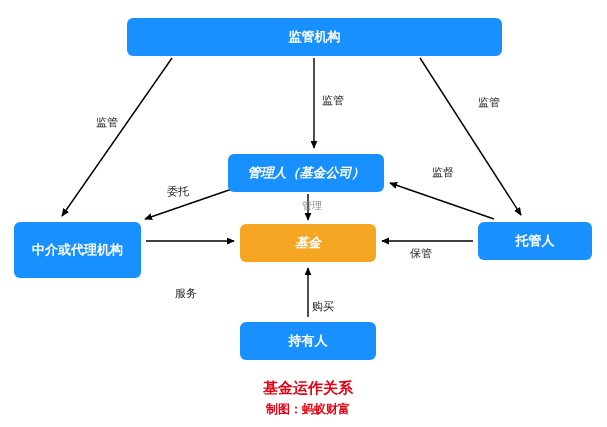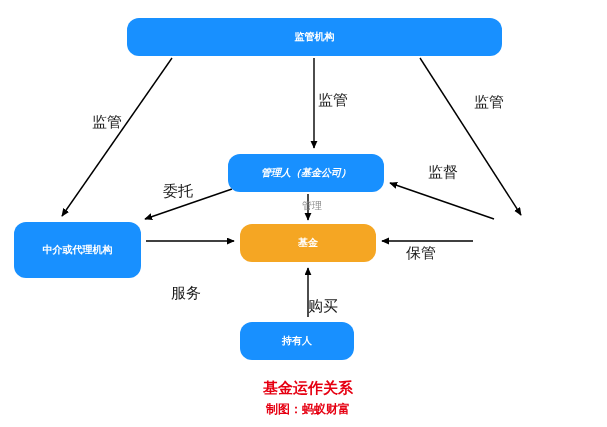--- a/index.html
+++ b/index.html
@@ -20,29 +20,29 @@
     pointer-events: none;
   }
   .arrow { stroke: var(--arrow, #000); stroke-width: 1.4; fill: none; }
   .arrowhead { fill: var(--arrow, #000); }
   .node {
     position: absolute;
     display: flex; align-items: center; justify-content: center;
     background: var(--node-blue, #1890ff);
     color: #ffffff;
     font-weight: bold;
-    font-size: 10px;
-    border-radius: 12px;
+    font-size: 13px;
+    border-radius: 6px;
     white-space: nowrap;
   }
-  .node.orange { background: var(--node-orange, #f5a623); }
+  .node.orange { background: var(--node-orange, #f5a623); font-style: italic; }
   .edge-label {
     position: absolute;
     transform: translate(-50%, -50%);
-    font-size: 15px;
+    font-size: 11px;
     color: var(--edge-label, #1a1a1a);
     white-space: nowrap;
   }
   .edge-label.muted {
     font-size: 10px;
     color: var(--manage-label, #8a8a8a);
   }
   .caption {
     position: absolute;
     left: 0; width: 616px;
@@ -76,22 +76,23 @@
   </svg>
 
   <div class="node" style="left:127px; top:18px; width:375px; height:38px;">监管机构</div>
 
   <div class="node" style="left:228px; top:154px; width:156px; height:38px;font-style:italic;">管理人（基金公司）</div>
 
   <div class="node" style="left:14px; top:222px; width:127px; height:56px;">中介或代理机构</div>
 
   <div class="node orange" style="left:240px; top:224px; width:136px; height:38px;">基金</div>
 
+  <div class="node" style="left:478px; top:222px; width:114px; height:38px;">托管人</div>
 
-  <div class="node" style="left:240px; top:322px; width:114px; height:38px;">持有人</div>
+  <div class="node" style="left:240px; top:322px; width:136px; height:38px;">持有人</div>
 
   <span class="edge-label" style="left:107px; top:122px;">监管</span>
   <span class="edge-label" style="left:333px; top:100px;">监管</span>
   <span class="edge-label" style="left:489px; top:102px;">监管</span>
   <span class="edge-label" style="left:178px; top:191px;">委托</span>
   <span class="edge-label" style="left:443px; top:172px;">监督</span>
   <span class="edge-label muted" style="left:312px; top:206px;">管理</span>
   <span class="edge-label" style="left:186px; top:257px;margin-top:36px;">服务</span>
   <span class="edge-label" style="left:421px; top:253px;">保管</span>
   <span class="edge-label" style="left:323px; top:285px;margin-top:21px;">购买</span>

